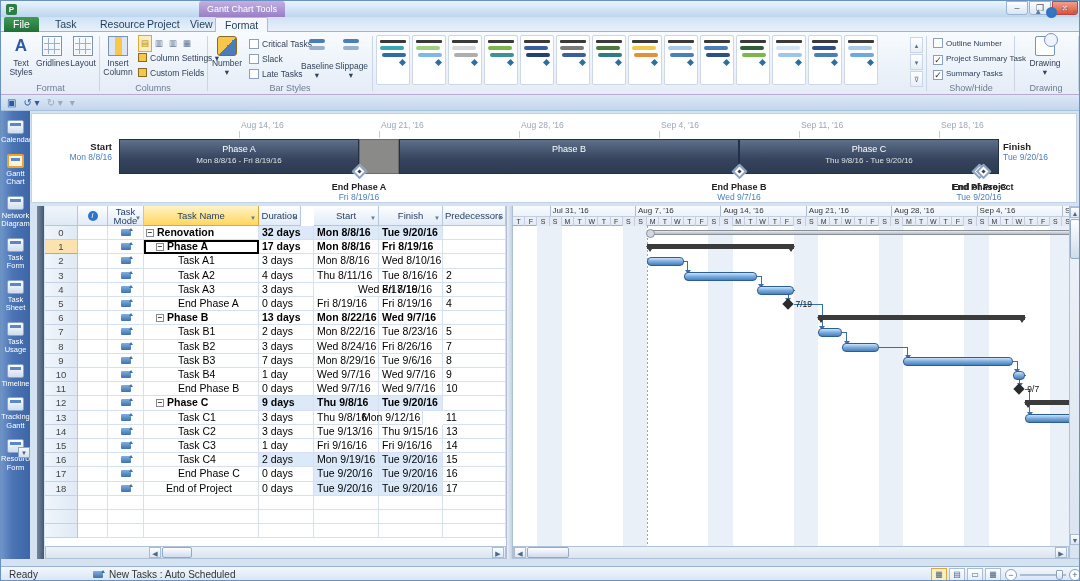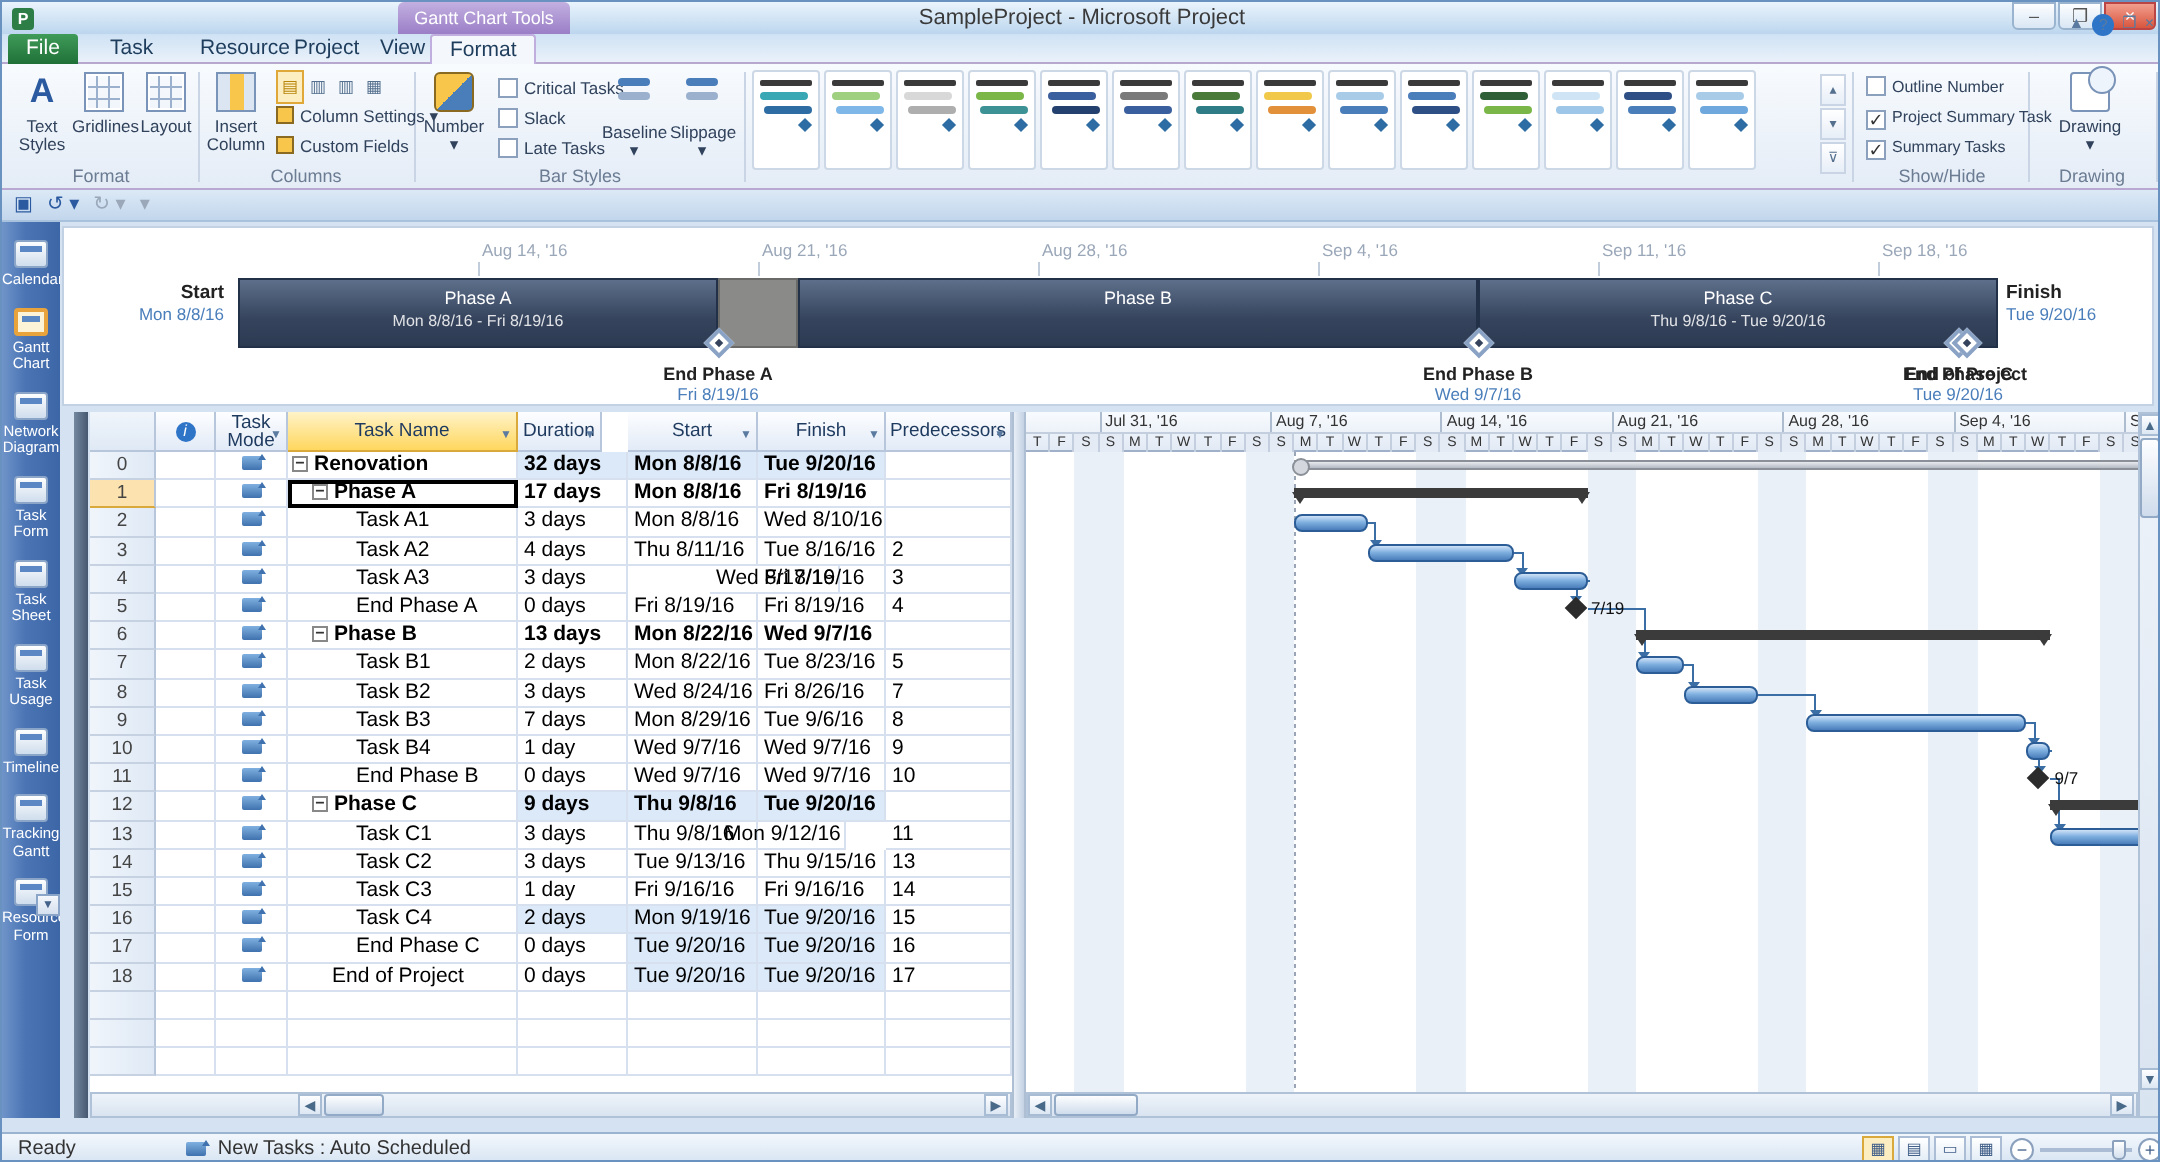--- a/index.html
+++ b/index.html
@@ -126,21 +126,20 @@
   #ztrack{width:46px;height:2px;background:#aabdd4;position:relative;}
   #zhandle{position:absolute;left:36px;top:-4px;width:7px;height:10px;background:linear-gradient(#fff,#d4e0ee);border:1px solid #8aa0bd;border-radius:1px 1px 3px 3px;}
 </style>
 </head>
 <body>
 
 <div id="win">
 
   <div id="titlebar" class="abs">
     <div id="app-icon">P</div>
-    <div id="title-text">SampleProject  -  Microsoft Project</div>
     <div id="btn-min" class="winbtn">–</div>
     <div id="btn-restore" class="winbtn">❒</div>
     <div id="btn-close" class="winbtn">×</div>
   </div>
 
   <div id="tabrow" class="abs">
     <div id="ctx-header">Gantt Chart Tools</div>
     <div id="tabs-host">
         <div class="tab filetab" style="left: 3px;">File</div>
         <div class="tab" style="left: 45px;">Task</div>

